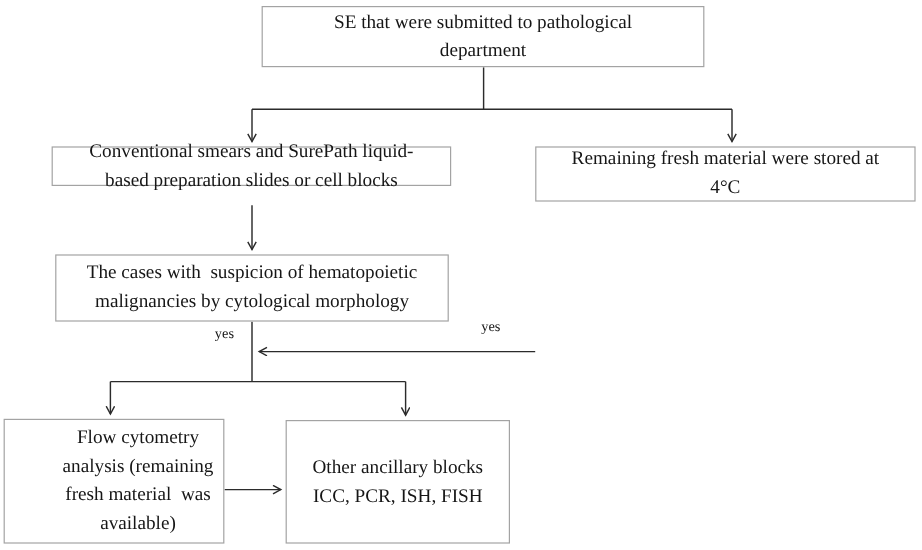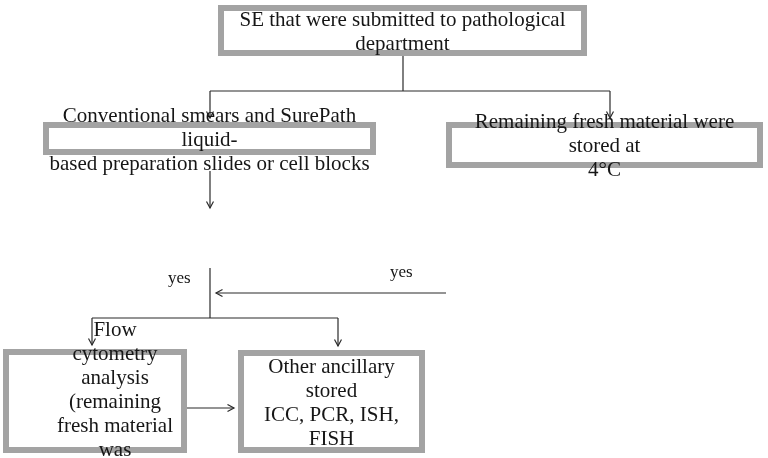--- a/index.html
+++ b/index.html
@@ -11,36 +11,37 @@
     position: relative;
     width: 768px;
     height: 458px;
     background: #ffffff;
     overflow: hidden;
     font-family: "Liberation Serif", "DejaVu Serif", serif;
   }
   .box {
     position: absolute;
     box-sizing: border-box;
-    border: 6px solid #a3a3a3;
+    border: 1px solid #a3a3a3;
     background: #ffffff;
     color: #161616;
     display: flex;
     align-items: center;
     justify-content: center;
     text-align: center;
     white-space: pre-wrap;
-    font-size: 21px;
+    font-size: 16px;
     line-height: 24px;
   }
   .edge-label {
     position: absolute;
     color: #161616;
-    font-size: 17px;
+    font-size: 12px;
     line-height: 18px;
+    text-align: center;
   }
   #connectors {
     position: absolute;
     left: 0;
     top: 0;
     pointer-events: none;
   }
   #connectors path {
     stroke: #2b2b2b;
     stroke-width: 1.2;
@@ -83,27 +84,29 @@
 
   <div class="box" id="box-submitted">SE that were submitted to pathological
 department</div>
 
   <div class="box" id="box-slides">Conventional smears and SurePath liquid-
 based preparation slides or cell blocks</div>
 
   <div class="box" id="box-stored">Remaining fresh material were stored at
 4°C</div>
 
+  <div class="box" id="box-cytology">The cases with  suspicion of hematopoietic
+malignancies by cytological morphology</div>
 
 
   <div class="box" id="box-flow">Flow cytometry
 analysis (remaining
 fresh material  was
 available)</div>
 
-  <div class="box" id="box-ancillary">Other ancillary stored
+  <div class="box" id="box-ancillary">Other ancillary blocks
 ICC, PCR, ISH, FISH</div>
 
   <span class="edge-label" id="label-yes-left">yes</span>
 
   <span class="edge-label" id="label-yes-right">yes</span>
 
 </div>
 
 </body></html>

